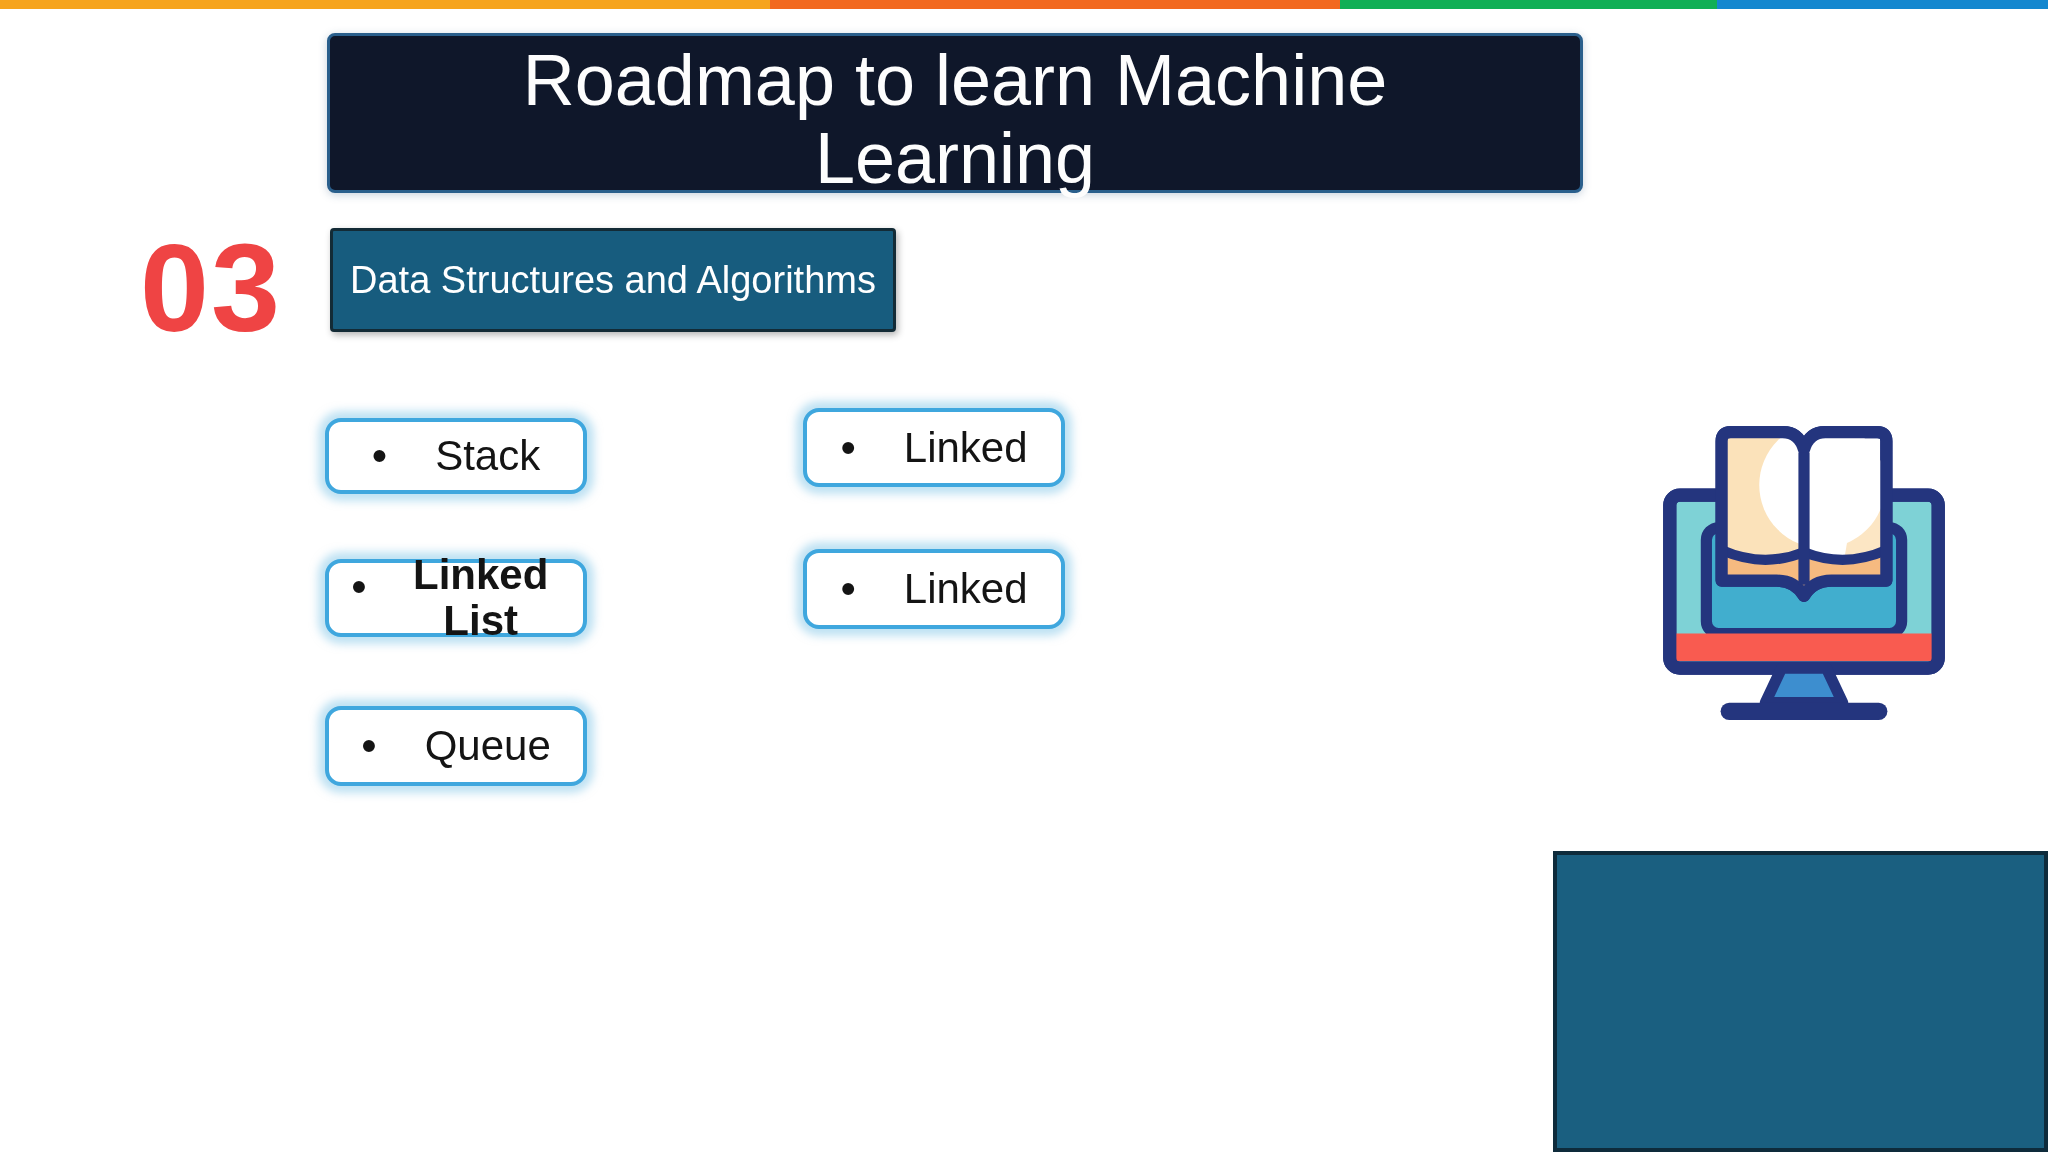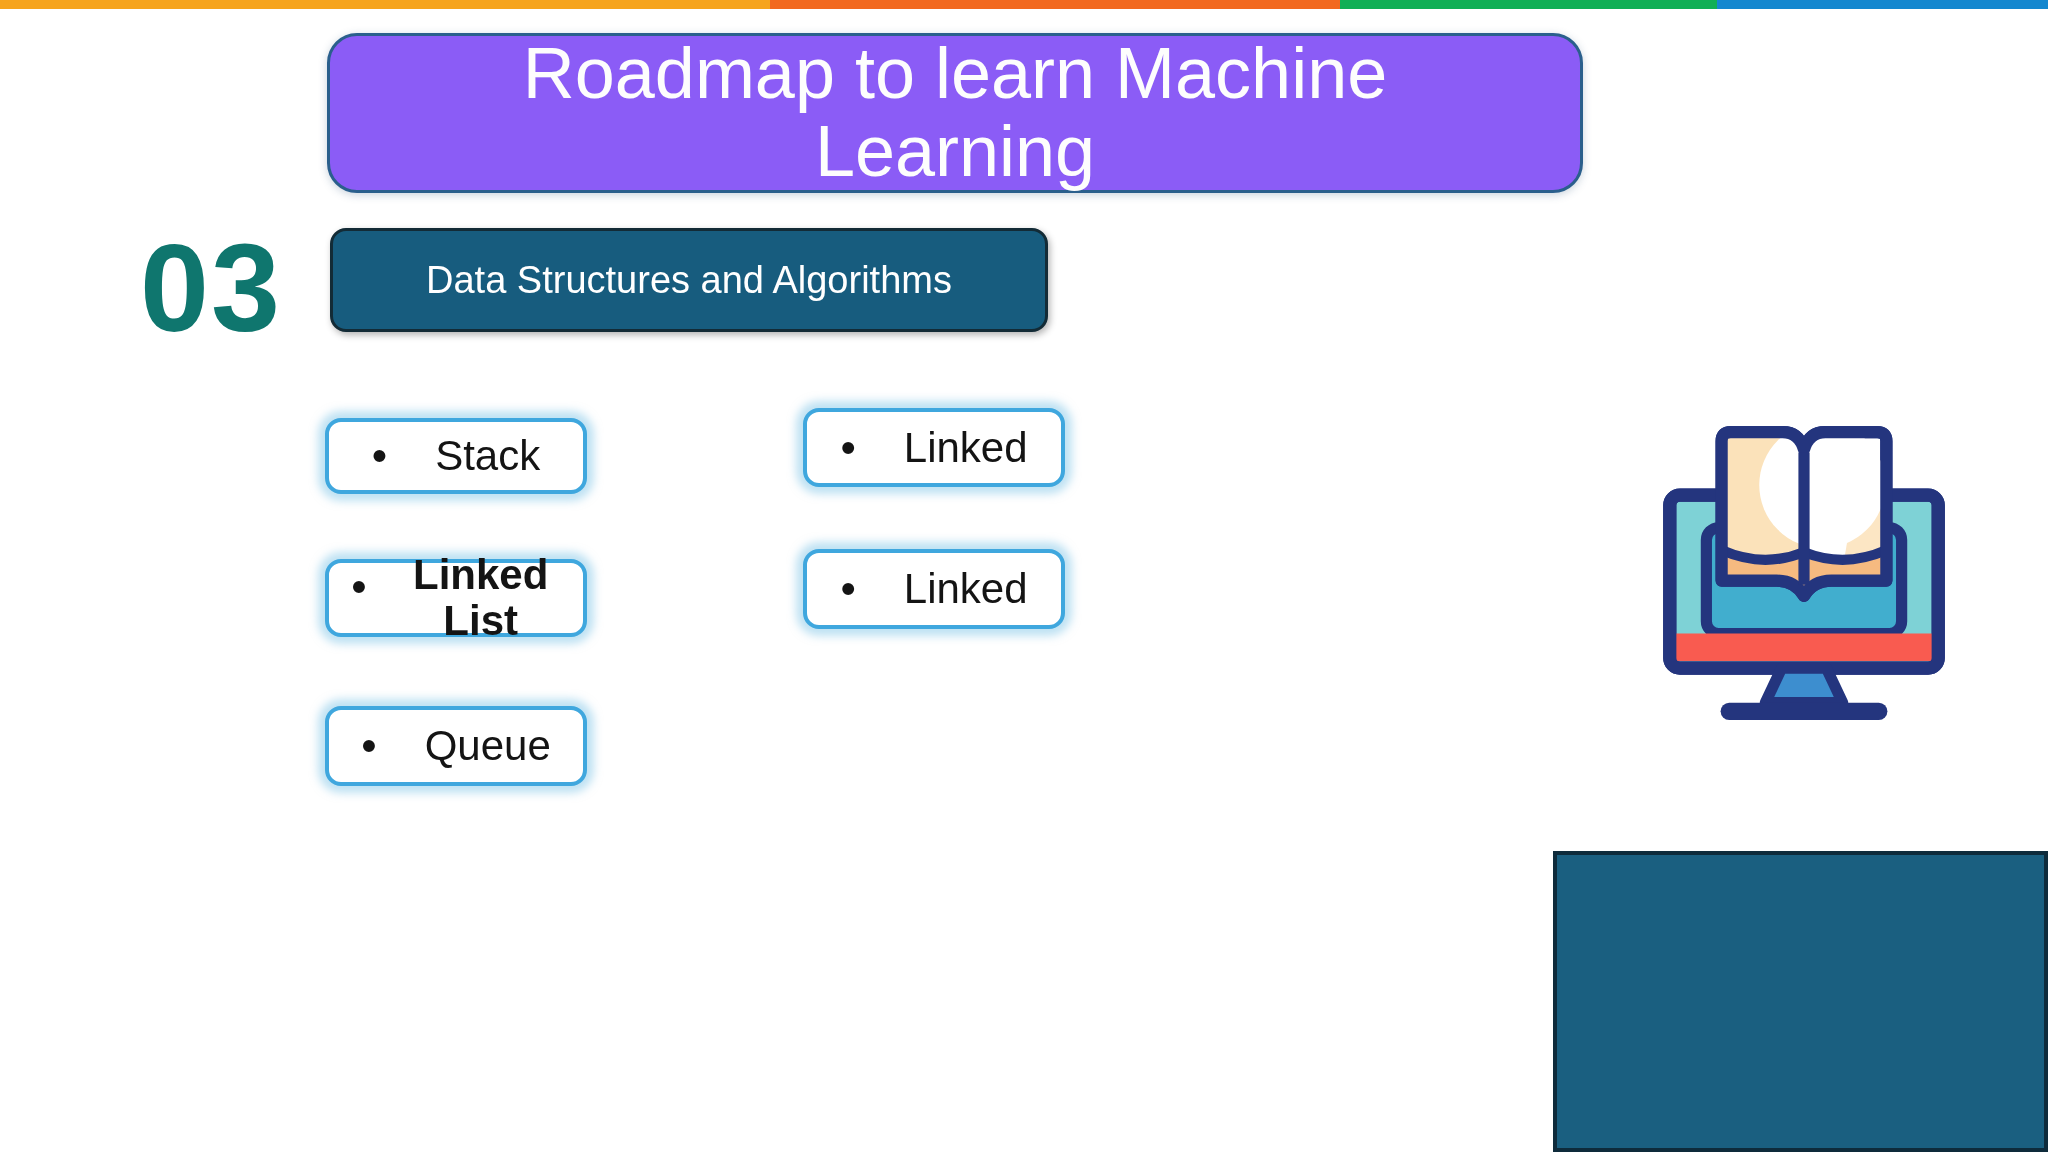--- a/index.html
+++ b/index.html
@@ -15,57 +15,57 @@
   .stripe.s1 { left: 0;    width: 770px;  background: #F6A41D; }
   .stripe.s2 { left: 770px; width: 570px; background: #F2691F; }
   .stripe.s3 { left: 1340px; width: 377px; background: #10AF55; }
   .stripe.s4 { left: 1717px; width: 331px; background: #1487CF; }
 
   .title-box {
     position: absolute;
     left: 327px; top: 33px;
     width: 1256px; height: 160px;
     box-sizing: border-box;
-    background: #8b5cf6;
+    background: #0f172a;
     border: 3px solid #2A5F8C;
-    border-radius: 30px;
+    border-radius: 8px;
     color: #FDFDFD;
     font-size: 72px;
     line-height: 78px;
     text-align: center;
     display: flex;
     justify-content: center;
-    align-items: flex-end;
+    align-items: center;
     box-shadow: 0 2px 8px rgba(40,80,120,0.25);
     overflow: visible;
     z-index: 2;
   }
   .title-box .title-text {
     max-width: 1060px;
     padding-top: 12px;
     display: inline-block;
   }
 
   .section-number {
     position: absolute;
     left: 140px; top: 226px;
     font-size: 124px;
     line-height: 124px;
     font-weight: 700;
-    color: #0f766e;
+    color: #ef4444;
     letter-spacing: 2px;
   }
   .section-box {
     position: absolute;
     left: 330px; top: 228px;
-    width: 718px; height: 104px;
+    width: 566px; height: 104px;
     box-sizing: border-box;
     background: #175C7E;
     border: 3px solid #132B36;
-    border-radius: 16px;
+    border-radius: 4px;
     color: #ffffff;
     font-size: 38px;
     display: flex;
     align-items: center;
     justify-content: center;
     box-shadow: 2px 3px 7px rgba(0,0,0,0.30);
   }
 
   .topic {
     position: absolute;

